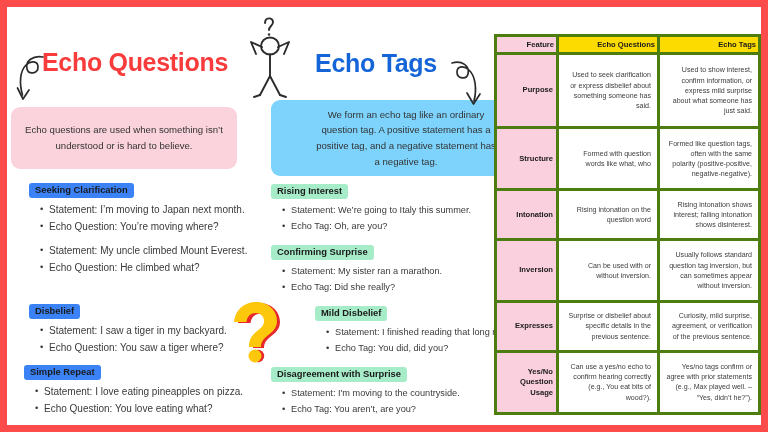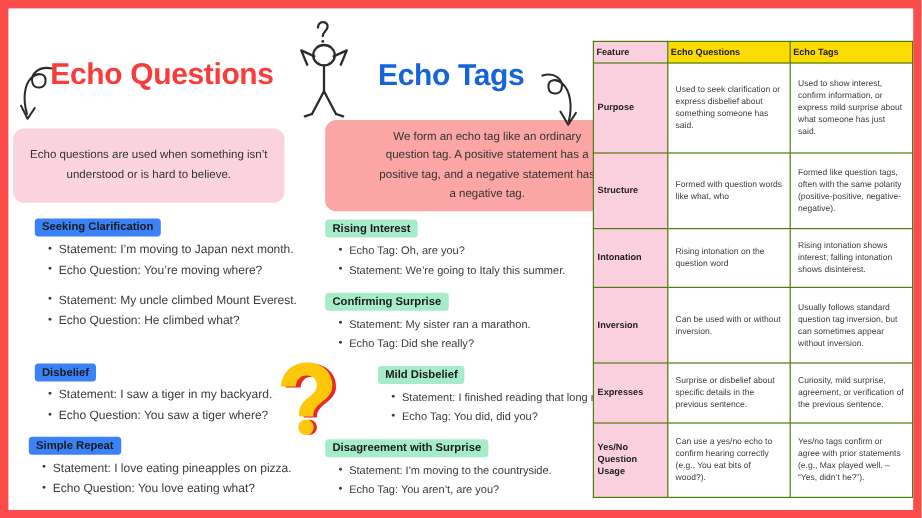--- a/index.html
+++ b/index.html
@@ -54,21 +54,21 @@
     align-items: center;
     justify-content: center;
     padding: 8px 11px;
   }
   #intro-questions {
     left: 4px; top: 100px; width: 226px; height: 62px;
     background: #fbd3dd;
   }
   #intro-tags {
     left: 264px; top: 93px; width: 237px; height: 76px;
-    background: #fca5a5;
+    background: #7dd3fc;
     padding-left: 44px;
   }
 
   .section { position: absolute; width: 100%; }
 
   .chip {
     display: inline-block;
     font-size: 9.4px;
     font-weight: bold;
     color: #1a1a1a;
@@ -132,22 +132,22 @@
     width: 267px;
     height: 381px;
   }
   table.compare {
     width: 100%;
     height: 100%;
     border-collapse: collapse;
     table-layout: fixed;
   }
   table.compare th, table.compare td {
-    border: 1px solid #4d7c0f;
-    text-align: left;
+    border: 3px solid #4d7c0f;
+    text-align: right;
     vertical-align: middle;
     box-sizing: border-box;
   }
   table.compare th {
     font-size: 7.6px;
     font-weight: bold;
     color: #1a1a1a;
     height: 18px;
     padding: 2px 2px;
   }
@@ -211,22 +211,22 @@
     <span class="chip chip-yellow">Simple Repeat</span>
     <ul class="points">
       <li>Statement: I love eating pineapples on pizza.</li>
       <li>Echo Question: You love eating what?</li>
     </ul>
   </div>
 
   <div class="section" id="t-sec-0">
     <span class="chip chip-mint">Rising Interest</span>
     <ul class="points">
+      <li>Statement: We’re going to Italy this summer.</li>
       <li>Echo Tag: Oh, are you?</li>
-      <li>Statement: We’re going to Italy this summer.</li>
     </ul>
   </div>
 
   <div class="section" id="t-sec-1">
     <span class="chip chip-mint">Confirming Surprise</span>
     <ul class="points">
       <li>Statement: My sister ran a marathon.</li>
       <li>Echo Tag: Did she really?</li>
     </ul>
   </div>

